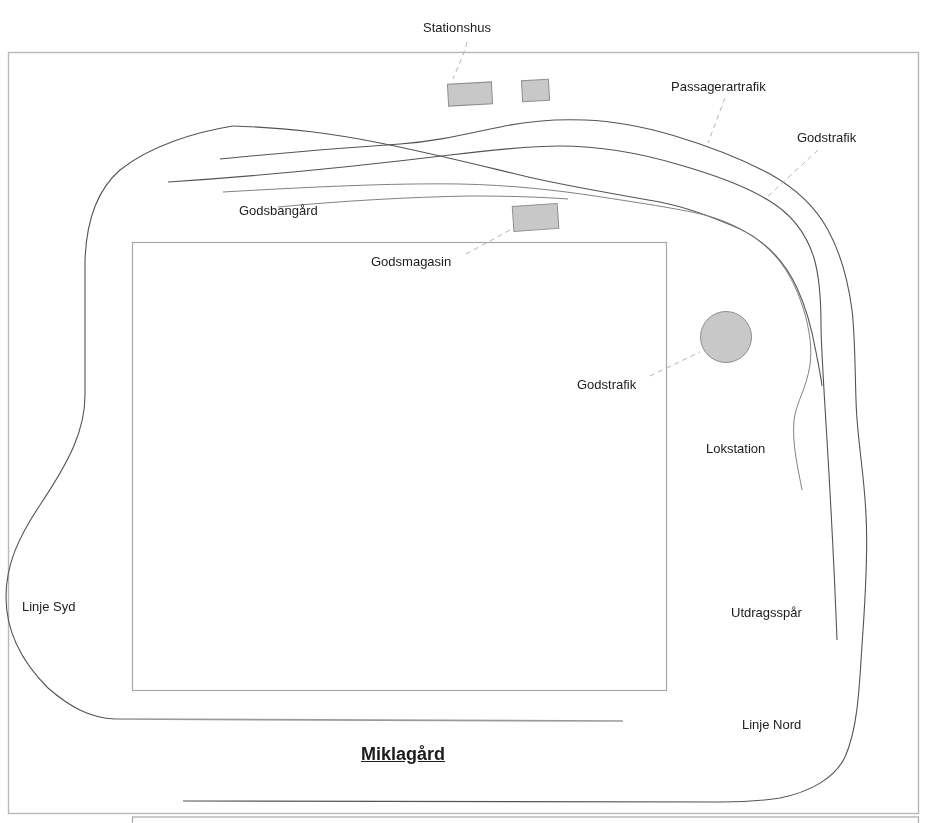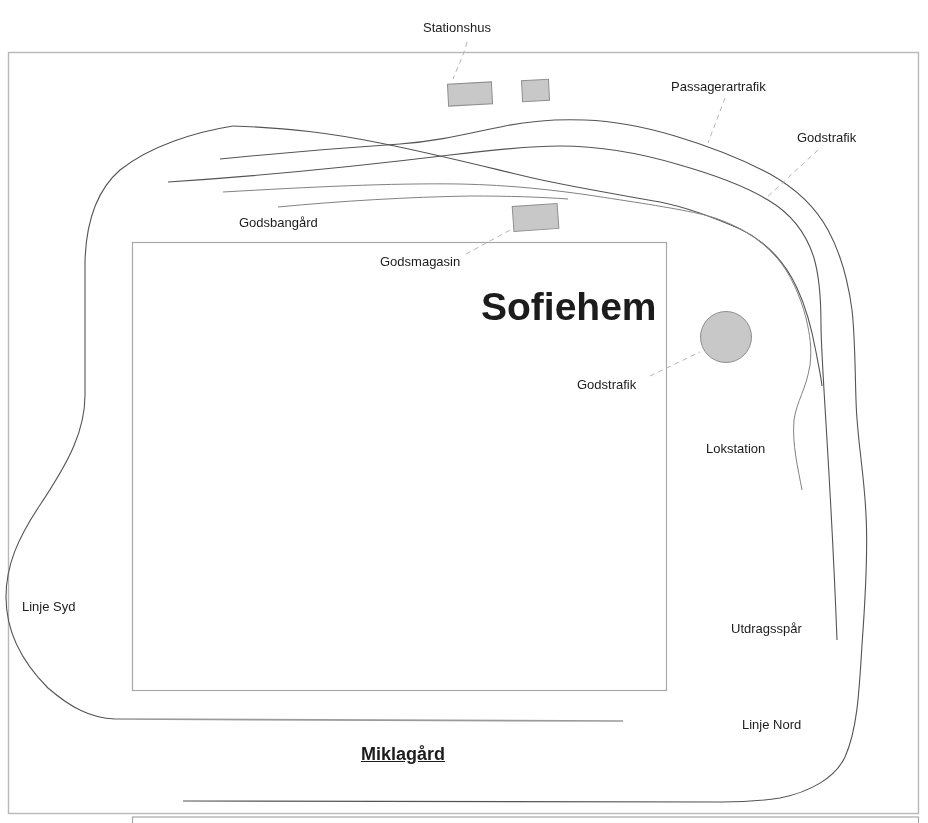--- a/index.html
+++ b/index.html
@@ -78,22 +78,21 @@
     <rect class="bld" x="448" y="83" width="44" height="22" transform="rotate(-3 470 94)"></rect>
     <rect class="bld" x="522" y="80" width="27" height="21" transform="rotate(-3 535 90)"></rect>
     <rect class="bld" x="513" y="205" width="45" height="25" transform="rotate(-4 535 217)"></rect>
 
     <circle class="bld" cx="726" cy="337" r="25.5"></circle>
   </svg>
 
   <div class="lbl" style="left:423px;top:21px;">Stationshus</div>
   <div class="lbl" style="left:671px;top:80px;">Passagerartrafik</div>
   <div class="lbl" style="left:797px;top:131px;">Godstrafik</div>
-  <div class="lbl" style="left:239px;top:216px;">Godsbangård</div>
-  <div class="lbl" style="left:371px;top:255px;margin-left:9px;">Godsmagasin</div>
-  <div class="lbl big" style="left:481px;top:286px;">Sofiehem</div>
+  <div class="lbl" style="left:239px;top:204px;">Godsbangård</div>
+  <div class="lbl" style="left:371px;top:255px;">Godsmagasin</div>
   <div class="lbl" style="left:577px;top:378px;">Godstrafik</div>
   <div class="lbl" style="left:706px;top:442px;">Lokstation</div>
   <div class="lbl" style="left:22px;top:600px;">Linje Syd</div>
-  <div class="lbl" style="left:731px;top:606px;margin-top:16px;">Utdragsspår</div>
+  <div class="lbl" style="left:731px;top:606px;">Utdragsspår</div>
   <div class="lbl" style="left:742px;top:718px;">Linje Nord</div>
   <div class="lbl mid" style="left:361px;top:745px;">Miklagård</div>
 </div>
 
 </body></html>

